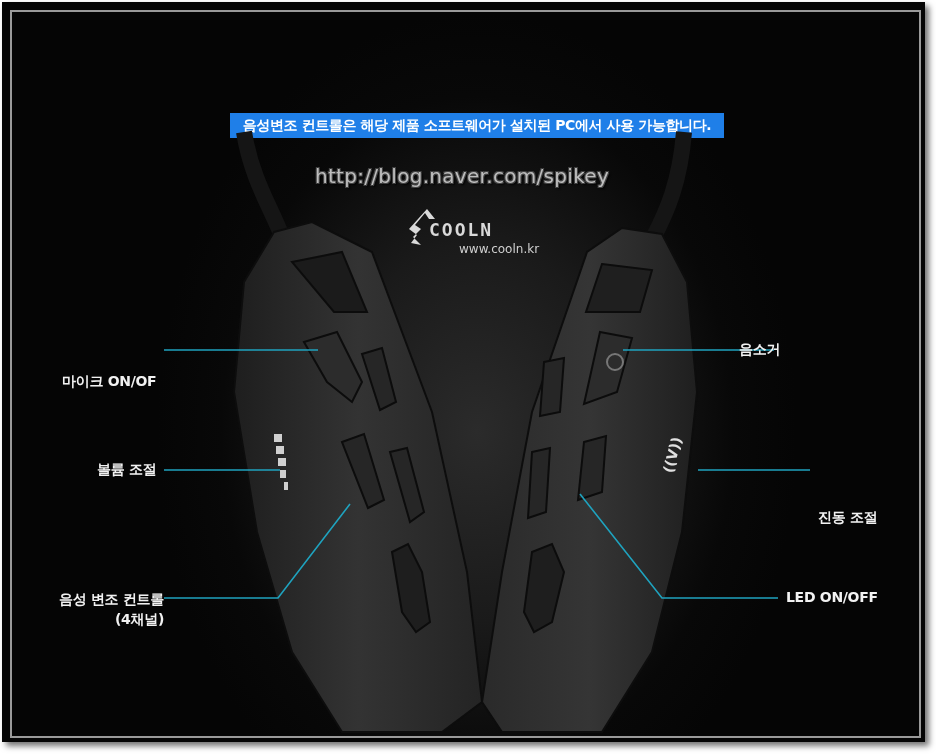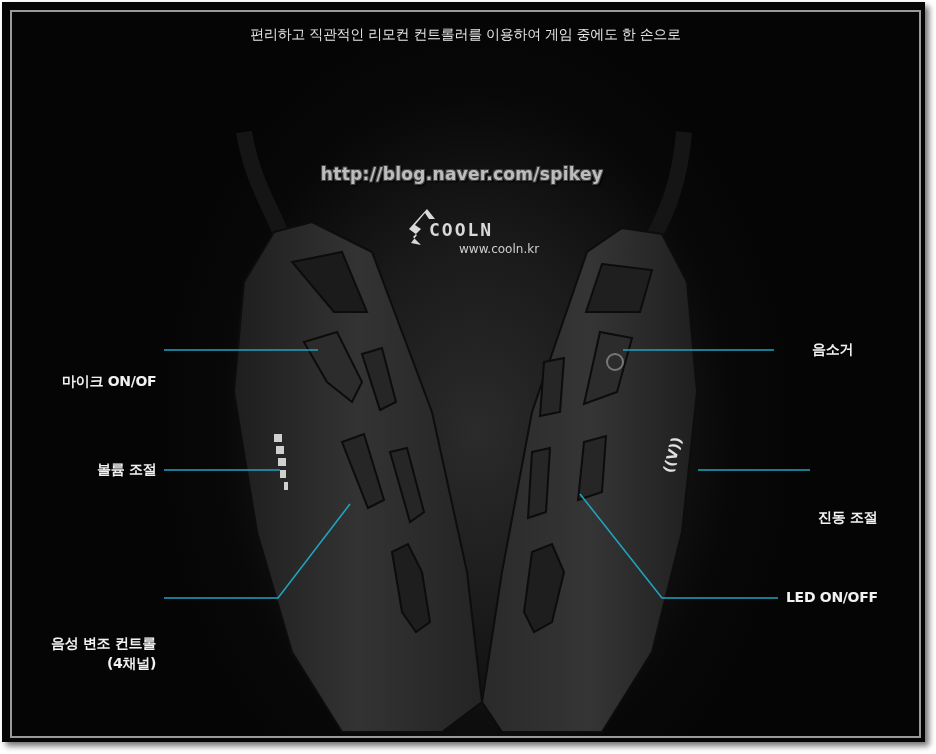--- a/index.html
+++ b/index.html
@@ -3,41 +3,41 @@
 <meta charset="utf-8">
 <style>
   html,body{margin:0;padding:0;background:#ffffff;}
   body{width:936px;height:754px;position:relative;overflow:hidden;font-family:"DejaVu Sans","Liberation Sans",sans-serif;}
   .frame{position:absolute;left:2px;top:2px;width:923px;height:740px;background:#050505;box-shadow:4px 4px 6px rgba(0,0,0,0.55);}
   .inner{position:absolute;left:8px;top:8px;width:911px;height:728px;border:2px solid #9a9a9a;box-sizing:border-box;overflow:hidden;
     background:radial-gradient(ellipse 320px 420px at 465px 420px,#2b2b2b 0%,#1a1a1a 45%,#080808 80%,#050505 100%);}
   .intro{position:absolute;left:0;width:100%;text-align:center;color:#e6e6e6;font-size:14px;line-height:24px;top:10px;letter-spacing:-0.3px;}
   .intro div{white-space:nowrap;}
   .notice{position:absolute;left:218px;top:101px;width:494px;height:25px;background:#1f7fe8;color:#ffffff;font-weight:bold;font-size:14px;line-height:25px;text-align:center;white-space:nowrap;letter-spacing:-0.4px;}
-  .watermark{position:absolute;left:300px;top:152px;width:300px;text-align:center;font-family:"DejaVu Sans",sans-serif;font-weight:bold;font-size:17px;color:#bdbdbd;letter-spacing:0.3px;
+  .watermark{position:absolute;left:300px;top:152px;width:300px;text-align:center;font-family:"DejaVu Sans",sans-serif;font-weight:normal;font-size:20px;color:#bdbdbd;letter-spacing:0.3px;
     text-shadow:-1px -1px 0 #444,1px -1px 0 #444,-1px 1px 0 #444,1px 1px 0 #444,2px 2px 2px #000;}
   .logo{position:absolute;left:395px;top:195px;width:150px;height:50px;}
   .logo .brand{position:absolute;left:22px;top:12px;font-family:"DejaVu Sans Mono",monospace;font-size:18px;color:#d9d9d9;letter-spacing:2px;font-weight:bold;}
   .logo .url{position:absolute;left:52px;top:35px;font-size:12px;color:#cfcfcf;}
   .device{position:absolute;}
   .label{position:absolute;color:#f2f2f2;font-size:14px;font-weight:bold;white-space:nowrap;letter-spacing:-0.3px;}
   .label.right{text-align:left;}
   .label.multi{text-align:right;line-height:20px;}
   svg.leaders{position:absolute;left:0;top:0;}
 </style>
 </head>
 <body>
 
 <div class="frame">
   <div class="inner">
 
     <div class="intro">
-      <div>편리하고 직관적인 리모컨 컨트롤러를 이용하여 게임 중에도 한 손으로</div>
     </div>
 
+    <div class="notice">음성변조 컨트롤은 해당 제품 소프트웨어가 설치된 PC에서 사용 가능합니다.</div>
 
     <svg class="device" width="911" height="728" style="left:0;top:0;" viewBox="0 0 911 728">
       <defs>
         <linearGradient id="bodyL" x1="0" x2="1" y1="0" y2="0">
           <stop offset="0" stop-color="#1e1e1e"></stop>
             <stop offset="0.5" stop-color="#333"></stop>
             <stop offset="1" stop-color="#242424"></stop>
         </linearGradient>
         <linearGradient id="bodyR" x1="0" x2="1" y1="0" y2="0">
           <stop offset="0" stop-color="#2a2a2a"></stop>
@@ -95,22 +95,22 @@
         <path d="M152 458 L268 458"></path>
         <path d="M152 586 L266 586 L338 492"></path>
         <path d="M611 338 L762 338"></path>
         <path d="M686 458 L798 458"></path>
         <path d="M568 482 L650 586 L766 586"></path>
       </g>
     </svg>
 
     <div class="label" style="left:50px;top:345px;margin-top:16px;">마이크 ON/OF</div>
     <div class="label" style="left:85px;top:449px;">볼륨 조절</div>
-    <div class="label multi" style="left:32px;top:577px;width:112px;margin-top:44px;">
+    <div class="label multi" style="left:40px;top:577px;width:112px;">
       <div>음성 변조 컨트롤</div>
       <div>(4채널)</div>
     </div>
-    <div class="label right" style="left:800px;top:329px;">음소거</div>
+    <div class="label right" style="left:727px;top:329px;">음소거</div>
     <div class="label right" style="left:806px;top:449px;margin-top:48px;">진동 조절</div>
     <div class="label right" style="left:774px;top:577px;">LED ON/OFF</div>
 
   </div>
 </div>
 
 </body></html>

